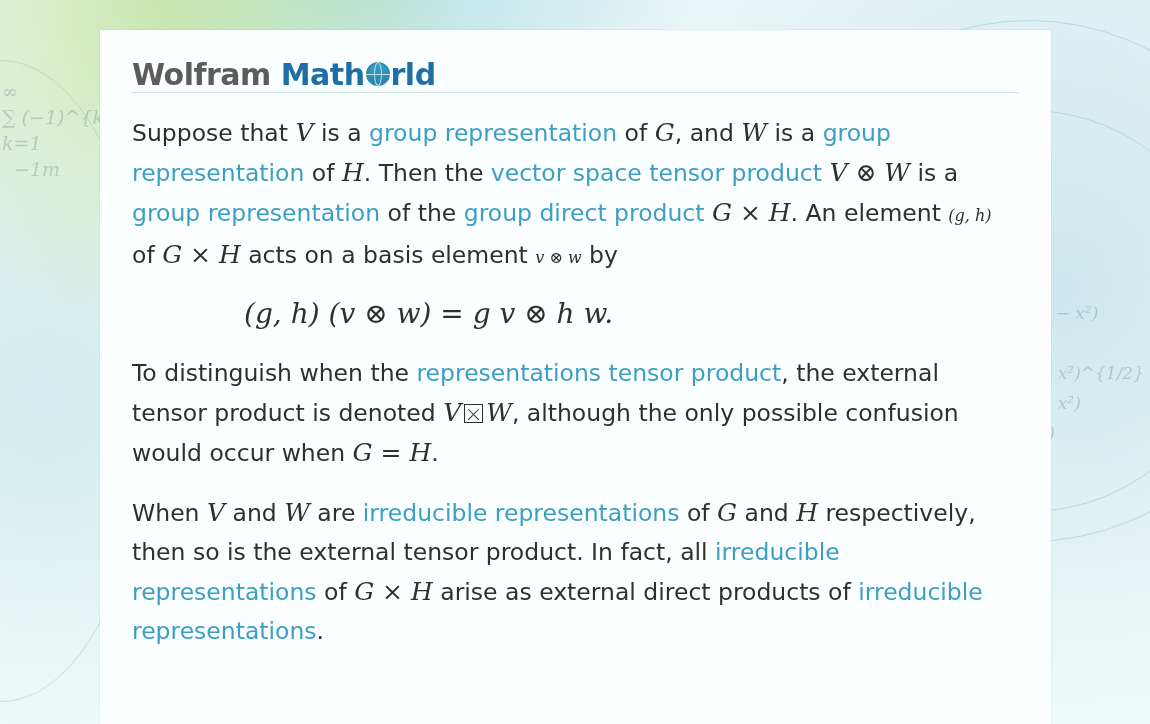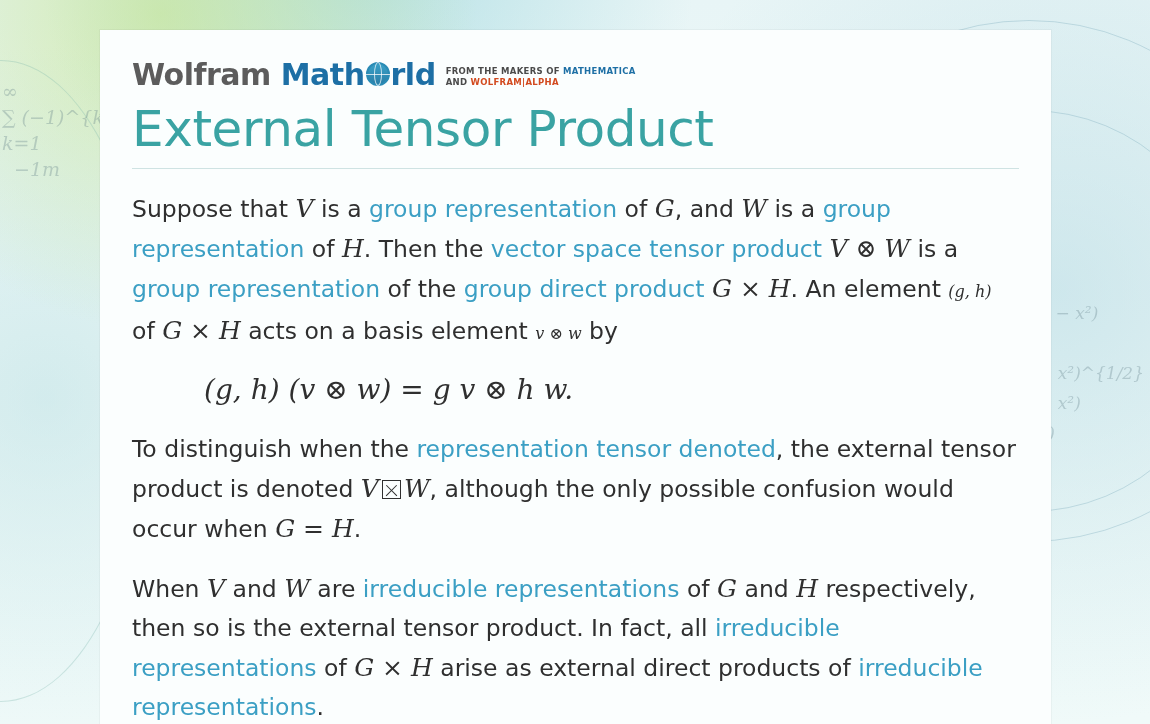--- a/index.html
+++ b/index.html
@@ -160,21 +160,21 @@
   }
   .mathsm {
     font-family: "DejaVu Serif", serif;
     font-style: italic;
     font-size: 16px;
   }
   .eq-block {
     font-family: "DejaVu Serif", serif;
     font-style: italic;
     font-size: 28px;
-    margin: 6px 0 24px 72px;
+    margin: 6px 0 24px 112px;
     color: #2f2f2f;
   }
   .boxtimes {
     display: inline-block;
     width: 17px; height: 17px;
     border: 1.4px solid #2f2f2f;
     position: relative;
     vertical-align: -2px;
     margin: 0 3px;
   }
@@ -210,37 +210,32 @@
 <div class="content-card">
   <div class="inner">
 
     <div class="logo-row">
       <span class="logo-wolfram">Wolfram</span>
       <span class="logo-mathworld">
         <span>Math</span>
           <span class="logo-globe"></span>
           <span>rld</span>
       </span>
-      <span class="logo-tag">
-        <div><span>FROM THE MAKERS OF </span><span class="mma">MATHEMATICA</span></div>
-        <div><span>AND </span><span class="wa">WOLFRAM|ALPHA</span></div>
-      </span>
     </div>
 
-    <h1 class="page-title">External Tensor Product</h1>
     <div class="title-rule"></div>
 
     <p class="para">
       <span>Suppose that </span><span class="mathit">V</span><span> is a </span><a class="link" href="#">group representation</a><span> of </span><span class="mathit">G</span><span>, and </span><span class="mathit">W</span><span> is a </span><a class="link" href="#">group representation</a><span> of </span><span class="mathit">H</span><span>. Then the </span><a class="link" href="#">vector space tensor product</a>&nbsp;<span class="mathit">V ⊗ W</span><span> is a </span><a class="link" href="#">group representation</a><span> of the </span><a class="link" href="#">group direct product</a>&nbsp;<span class="mathit">G × H</span><span>. An element </span><span class="mathsm">(g, h)</span><span> of </span><span class="mathit">G × H</span><span> acts on a basis element </span><span class="mathsm">v ⊗ w</span><span> by</span>
     </p>
 
     <div class="eq-block">(g, h) (v ⊗ w) = g v ⊗ h w.</div>
 
     <p class="para">
-      <span>To distinguish when the </span><a class="link" href="#">representation tensor denoted</a><span>, the external tensor product is denoted </span><span class="mathit">V</span><span class="boxtimes"></span><span class="mathit">W</span><span>, although the only possible confusion would occur when </span><span class="mathit">G = H</span><span>.</span>
+      <span>To distinguish when the </span><a class="link" href="#">representations tensor product</a><span>, the external tensor product is denoted </span><span class="mathit">V</span><span class="boxtimes"></span><span class="mathit">W</span><span>, although the only possible confusion would occur when </span><span class="mathit">G = H</span><span>.</span>
     </p>
 
     <p class="para">
       <span>When </span><span class="mathit">V</span><span> and </span><span class="mathit">W</span><span> are </span><a class="link" href="#">irreducible representations</a><span> of </span><span class="mathit">G</span><span> and </span><span class="mathit">H</span><span> respectively, then so is the external tensor product. In fact, all </span><a class="link" href="#">irreducible representations</a><span> of </span><span class="mathit">G × H</span><span> arise as external direct products of </span><a class="link" href="#">irreducible representations</a><span>.</span>
     </p>
 
   </div>
 </div>
 
 </body></html>

